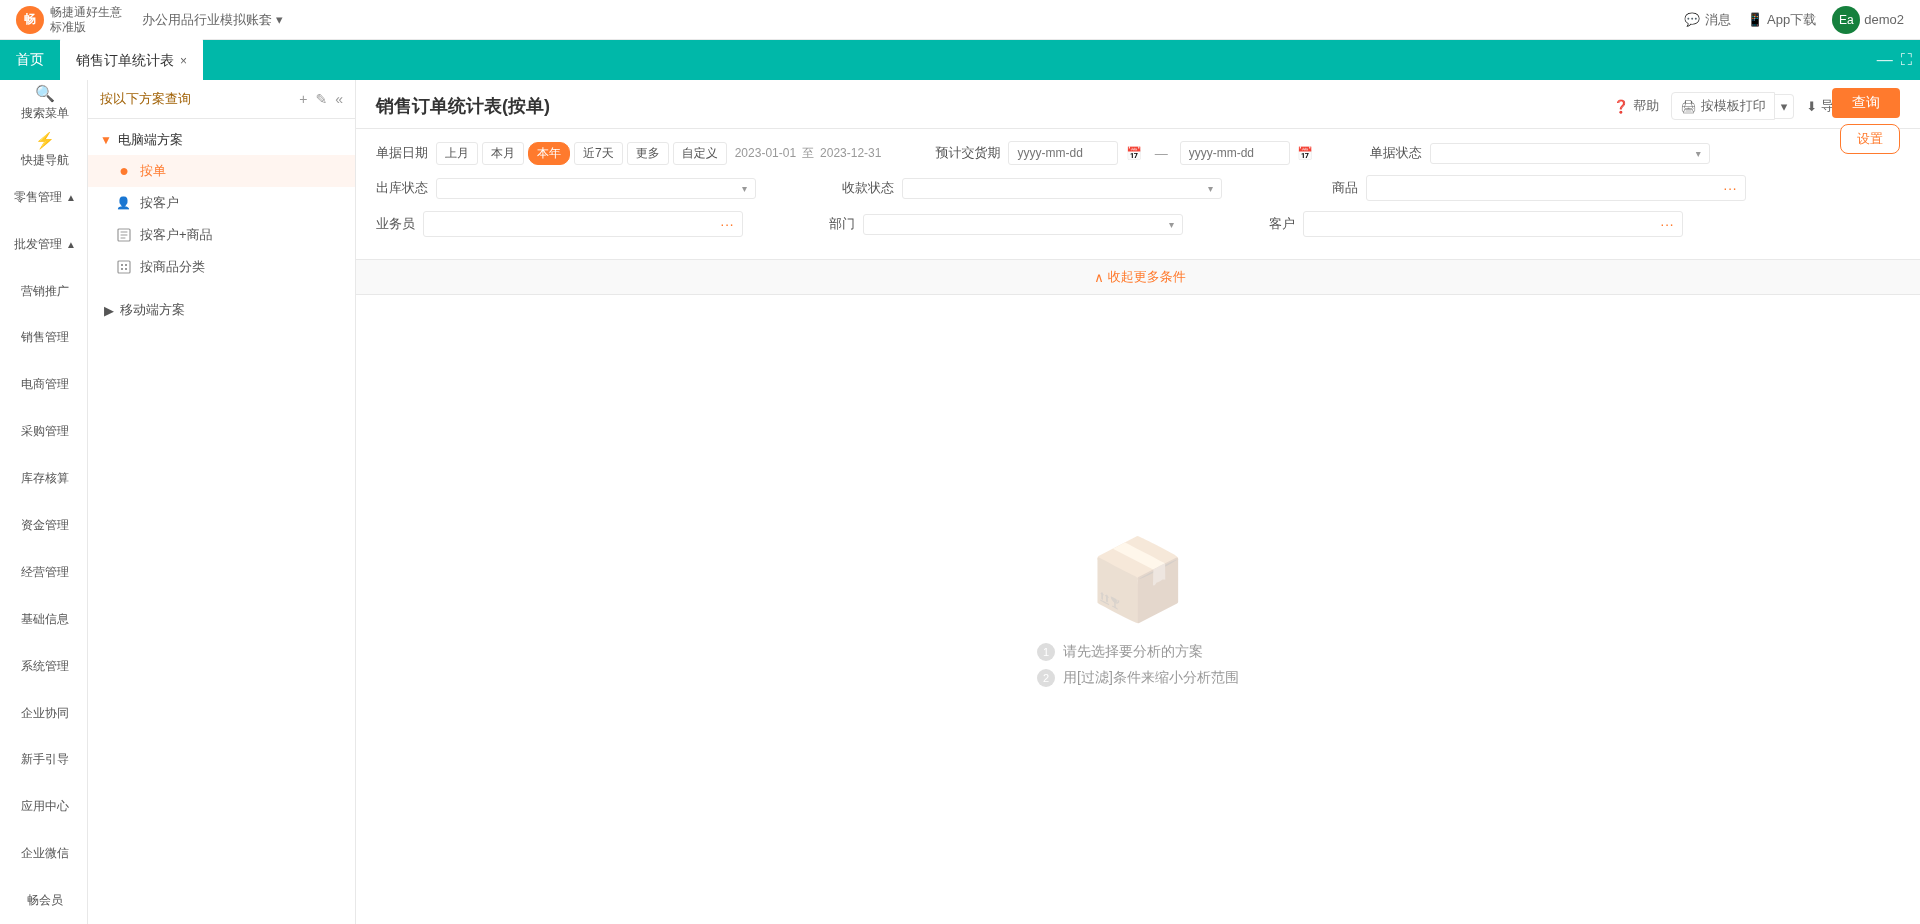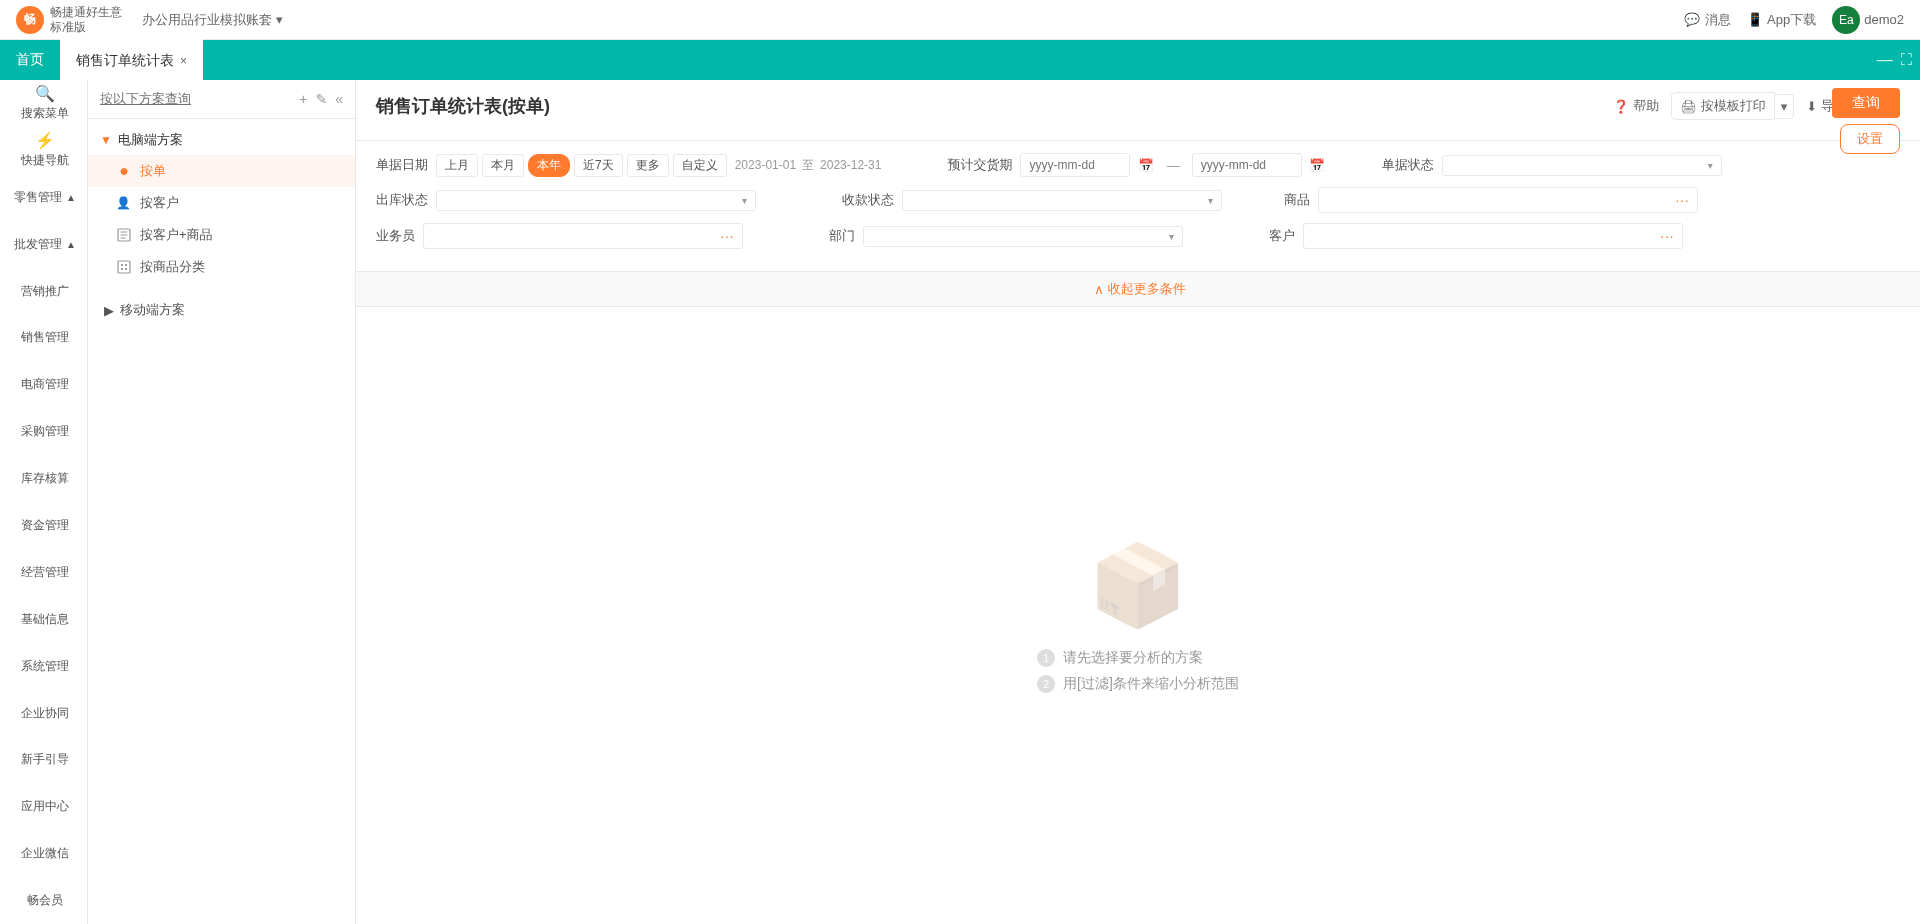--- a/index.html
+++ b/index.html
@@ -35,37 +35,37 @@
     .sidebar-icon { font-size: 16px; }
     .sidebar-label { font-size: 12px; }
     .sub-arrow { font-size: 10px; }
 
     
     .content-area { flex: 1; display: flex; overflow: hidden; }
 
     
     .scheme-panel { width: 268px; background: #fff; border-right: 1px solid #e8e8e8; flex-shrink: 0; overflow-y: auto; }
     .scheme-panel-header { display: flex; align-items: center; padding: 10px 12px; gap: 6px; border-bottom: 1px solid #e8e8e8; }
-    .scheme-panel-title { font-size: 13px; color: #737373; flex: 1; text-decoration: underline; }
+    .scheme-panel-title { font-size: 13px; color: #a16207; flex: 1; }
     .scheme-header-actions { display: flex; align-items: center; gap: 8px; }
     .scheme-action-btn { color: #999; cursor: pointer; font-size: 14px; }
     .scheme-section { padding: 6px 0; }
     .scheme-section-title { display: flex; align-items: center; padding: 6px 12px; gap: 6px; cursor: pointer; font-size: 13px; color: #333; }
     .scheme-section-icon { color: #ff7a2d; font-size: 12px; }
     .scheme-item { display: flex; align-items: center; padding: 7px 12px 7px 28px; gap: 8px; cursor: pointer; font-size: 13px; color: #555; }
     .scheme-item.active { color: #ff7a2d; background: #fff5f0; }
     .scheme-item-icon { width: 16px; height: 16px; display: flex; align-items: center; justify-content: center; font-size: 12px; color: #999; }
     .scheme-subsection { padding: 6px 0; }
     .scheme-subsection-title { display: flex; align-items: center; padding: 6px 12px 6px 16px; gap: 6px; cursor: pointer; font-size: 13px; color: #555; }
 
     
     .right-panel { flex: 1; display: flex; flex-direction: column; overflow: hidden; }
 
     
-    .page-header { background: #fff; padding: 12px 20px 20px; border-bottom: 1px solid #e8e8e8; flex-shrink: 0; display: flex; align-items: center; justify-content: space-between; }
+    .page-header { background: #fff; padding: 12px 20px 8px; border-bottom: 1px solid #e8e8e8; flex-shrink: 0; display: flex; align-items: center; justify-content: space-between; }
     .page-title { font-size: 18px; font-weight: bold; color: #333; }
     .page-header-actions { display: flex; align-items: center; gap: 12px; }
     .page-action-btn { display: flex; align-items: center; gap: 4px; color: #666; cursor: pointer; font-size: 13px; }
     .export-btn { display: flex; align-items: center; gap: 4px; color: #666; cursor: pointer; font-size: 13px; }
     .print-btn-group { display: flex; align-items: center; gap: 0; }
     .print-btn { display: flex; align-items: center; gap: 4px; color: #666; cursor: pointer; font-size: 13px; padding: 4px 8px; border: 1px solid #e8e8e8; border-radius: 4px 0 0 4px; }
     .print-dropdown { padding: 4px 6px; border: 1px solid #e8e8e8; border-left: none; border-radius: 0 4px 4px 0; cursor: pointer; color: #666; }
 
     
     .filter-area { background: #fff; padding: 12px 20px; border-bottom: 1px solid #e8e8e8; flex-shrink: 0; }
@@ -311,21 +311,21 @@
               <button class="date-btn">更多</button>
               <button class="date-btn">自定义</button>
             </div>
             <div class="date-range">
               <span>2023-01-01</span>
               <span class="date-separator">至</span>
               <span>2023-12-31</span>
             </div>
           </div>
 
-          <div class="filter-item" style="margin-left: 40px;">
+          <div class="filter-item" style="margin-left: 28px;">
             <span class="filter-label">预计交货期</span>
             <input class="date-input" type="text" placeholder="yyyy-mm-dd" style="">
             <span class="cal-icon">📅</span>
             <span class="date-separator" style="margin: 0 4px;">—</span>
             <input class="date-input" type="text" placeholder="yyyy-mm-dd" style="">
             <span class="cal-icon">📅</span>
           </div>
 
           <div class="filter-item" style="margin-left: 30px;">
             <span class="filter-label">单据状态</span>
@@ -344,21 +344,21 @@
               <span class="filter-select-arrow">▾</span>
             </div>
           </div>
           <div class="filter-item" style="margin-left:60px;">
             <span class="filter-label">收款状态</span>
             <div class="filter-select" style="min-width: 320px;">
               <span class="filter-select-text"></span>
               <span class="filter-select-arrow">▾</span>
             </div>
           </div>
-          <div class="filter-item" style="margin-left:36px;">
+          <div class="filter-item" style="margin-left:84px;">
             <span class="filter-label">商品</span>
             <div class="filter-select" style="min-width:380px;">
               <span class="filter-select-text"></span>
               <span class="filter-dots">···</span>
             </div>
           </div>
         </div>
 
         <div class="filter-row">
           <div class="filter-item">

